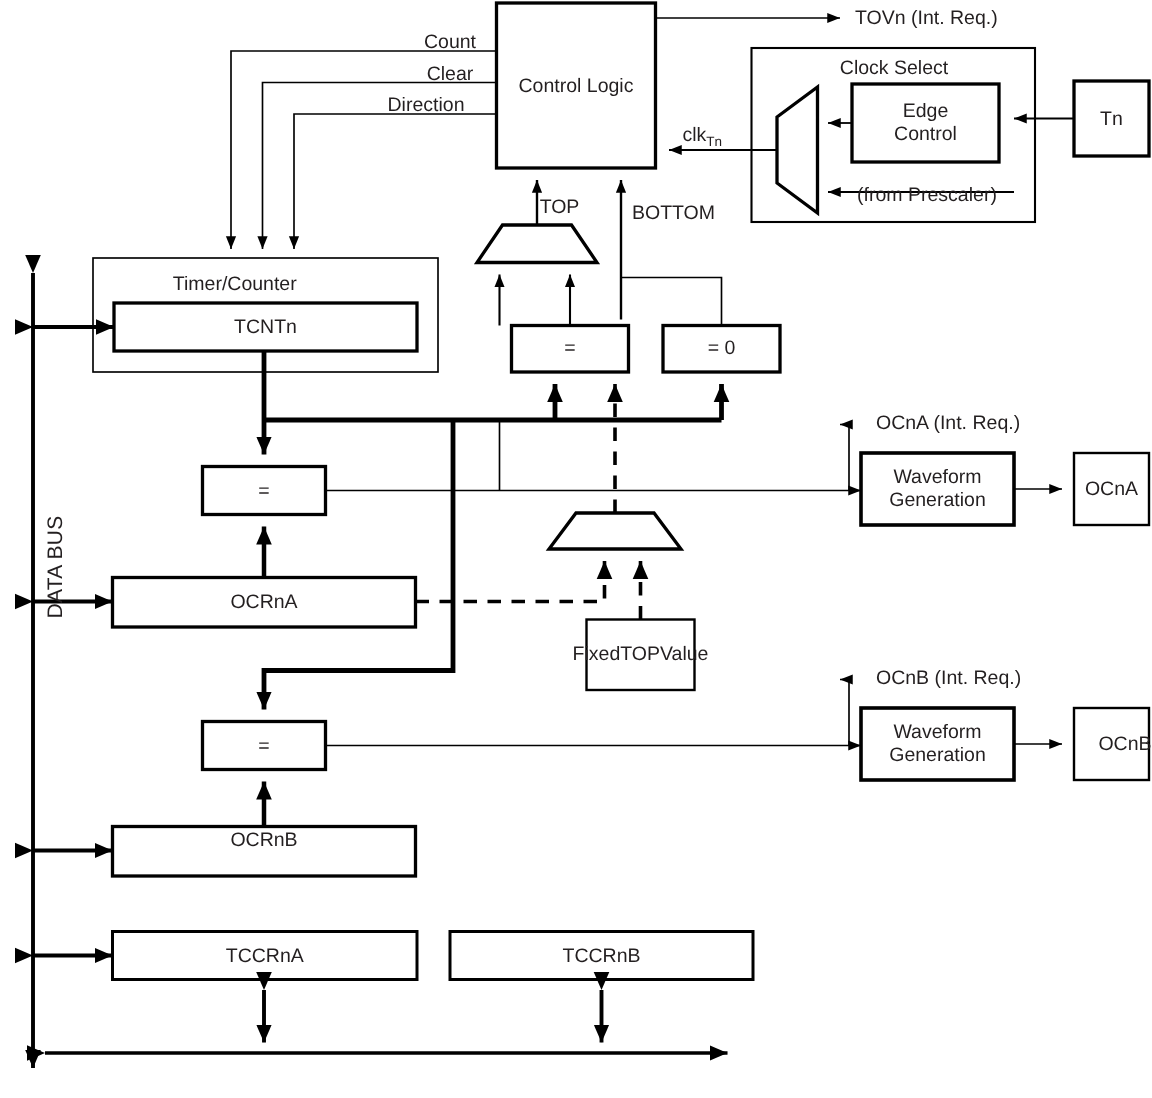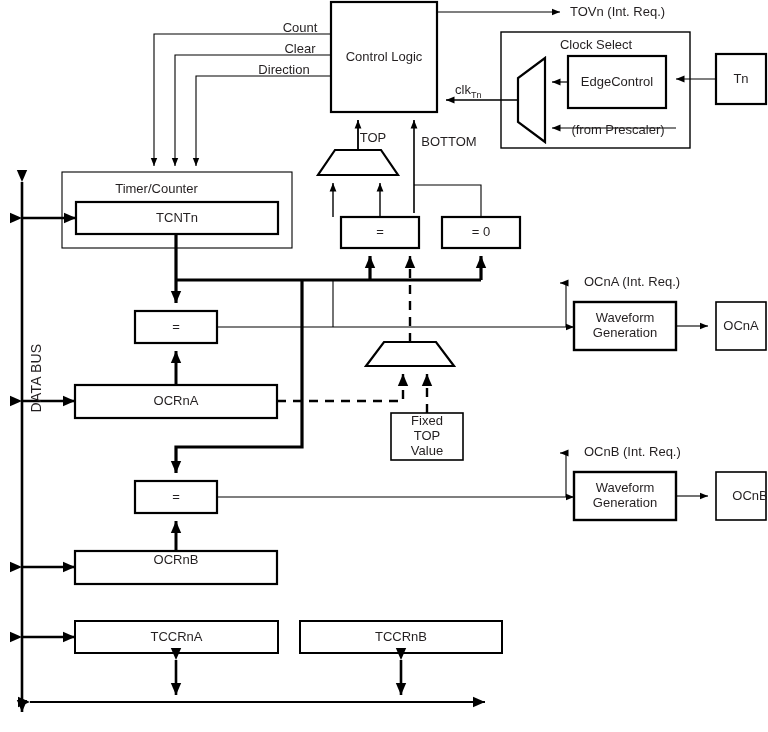--- a/index.html
+++ b/index.html
@@ -134,21 +134,21 @@
   <div class="blocktext" style="left:331px;top:2px;width:106px;height:110px;border-radius:14px;">Control Logic</div>
 
   <div class="lbl c" style="left:300px;top:20px;">Count</div>
   <div class="lbl c" style="left:300px;top:41px;">Clear</div>
   <div class="lbl c" style="left:284px;top:62px;">Direction</div>
 
   <div class="lbl" style="left:570px;top:4px;">TOVn (Int. Req.)</div>
 
   <div class="lbl c" style="left:596px;top:37px;">Clock Select</div>
 
-  <div class="blocktext" style="left:568px;top:56px;width:98px;height:52px;flex-direction:row;">
+  <div class="blocktext" style="left:568px;top:56px;width:98px;height:52px;flex-direction:column;">
     <span>Edge</span>
     <span>Control</span>
   </div>
 
   <div class="blocktext" style="left:716px;top:54px;width:50px;height:50px;">Tn</div>
 
   <div class="lbl c" style="left:618px;top:122px;">(from Prescaler)</div>
 
   <div class="lbl" style="left:455px;top:82px;">
     <span>clk</span><span class="sub">Tn</span>
@@ -159,21 +159,21 @@
 
   <div class="blocktext" style="left:62px;top:178px;width:189px;height:22px;">Timer/Counter</div>
   <div class="blocktext" style="left:76px;top:202px;width:202px;height:32px;">TCNTn</div>
 
   <div class="blocktext" style="left:341px;top:217px;width:78px;height:31px;">=</div>
   <div class="blocktext" style="left:442px;top:217px;width:78px;height:31px;">= 0</div>
 
   <div class="blocktext" style="left:135px;top:311px;width:82px;height:32px;">=</div>
   <div class="blocktext" style="left:75px;top:385px;width:202px;height:33px;">OCRnA</div>
 
-  <div class="blocktext" style="left:391px;top:413px;width:72px;height:47px;flex-direction:column;">
+  <div class="blocktext" style="left:391px;top:413px;width:72px;height:47px;flex-direction:row;">
     <span>Fixed</span>
     <span>TOP</span>
     <span>Value</span>
   </div>
 
   <div class="lbl" style="left:584px;top:274px;">OCnA (Int. Req.)</div>
   <div class="blocktext" style="left:574px;top:302px;width:102px;height:48px;flex-direction:column;">
     <span>Waveform</span>
     <span>Generation</span>
   </div>

